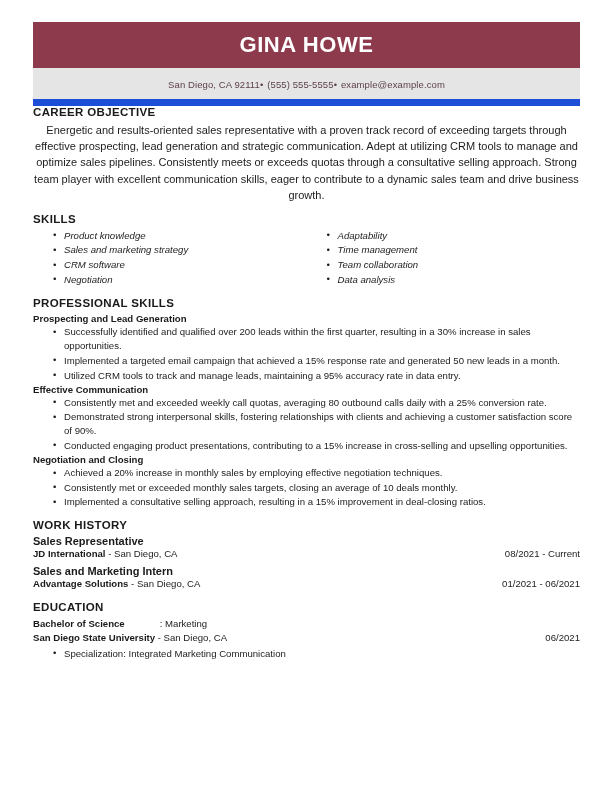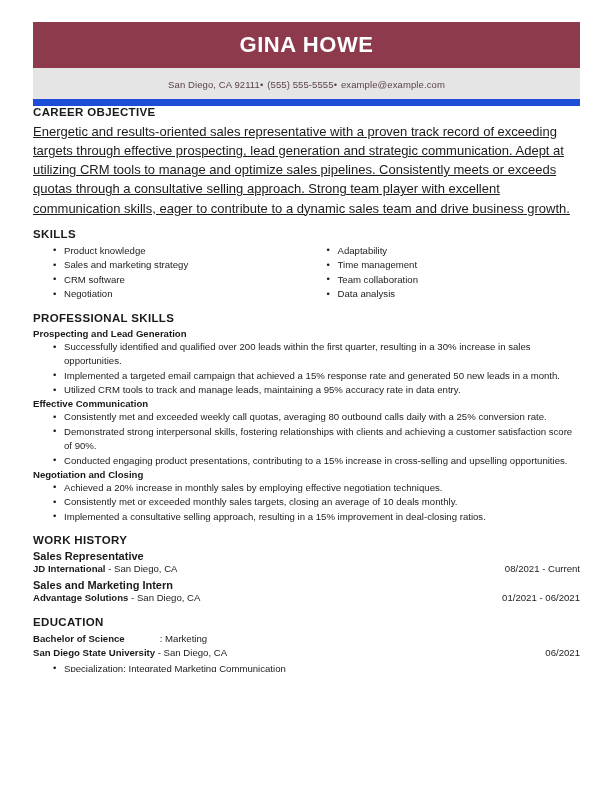--- a/index.html
+++ b/index.html
@@ -79,36 +79,36 @@
     font-weight: bold;
     letter-spacing: 0.35px;
     color: #1a1a1a;
     text-transform: uppercase;
     margin-bottom: 4px;
   }
 
   .sec-gap-top { margin-top: 10px; }
 
   .para {
-    font-size: 13px;
+    font-size: 11px;
     line-height: 1.47;
     color: #1c1c1c;
-    text-align: left;
-    text-decoration: underline;
+    text-align: center;
   }
 
   
   .skills-cols {
     display: flex;
     width: 100%;
     margin-top: 1px;
   }
   .skills-col {
     width: 50%;
     padding-left: 20px;
+    font-style: italic;
   }
 
   ul.bullets {
     list-style: none;
   }
 
   ul.bullets li {
     position: relative;
     font-size: 9.6px;
     line-height: 1.47;

